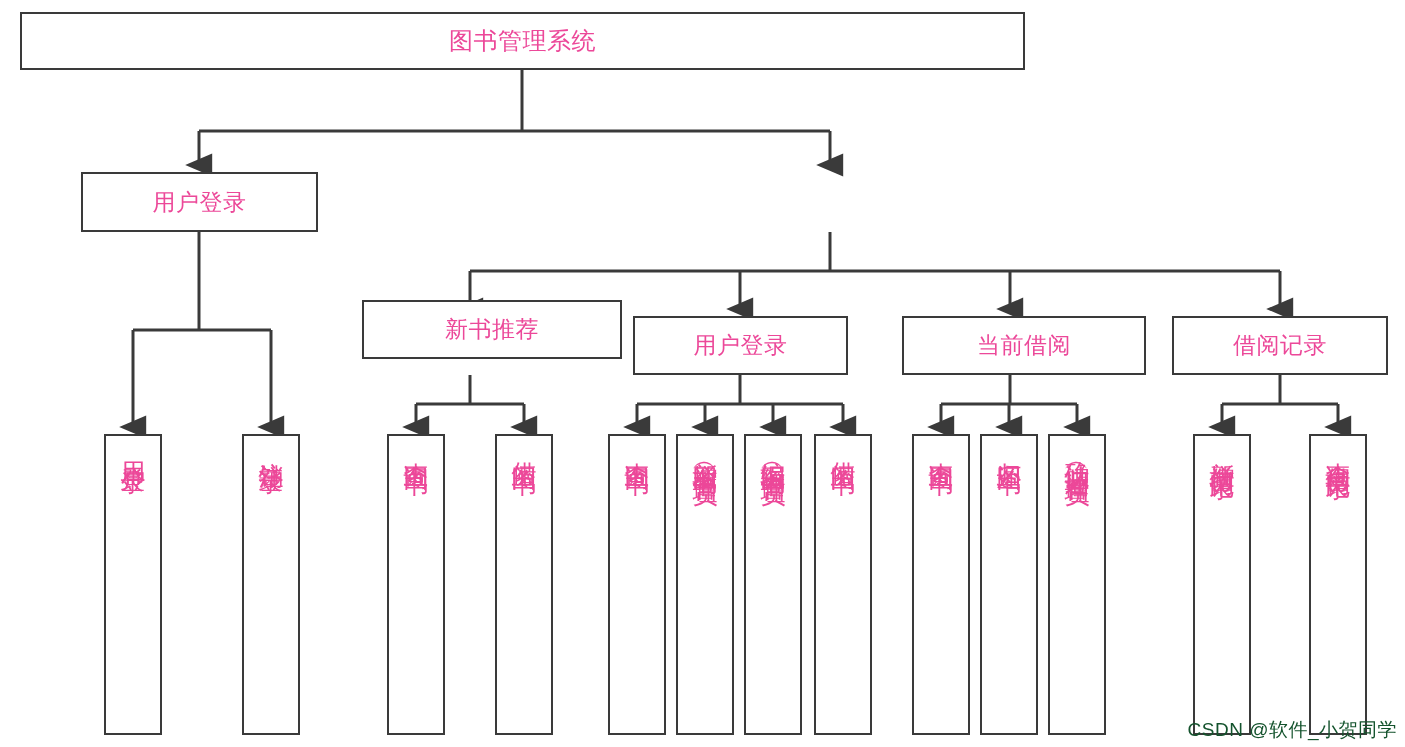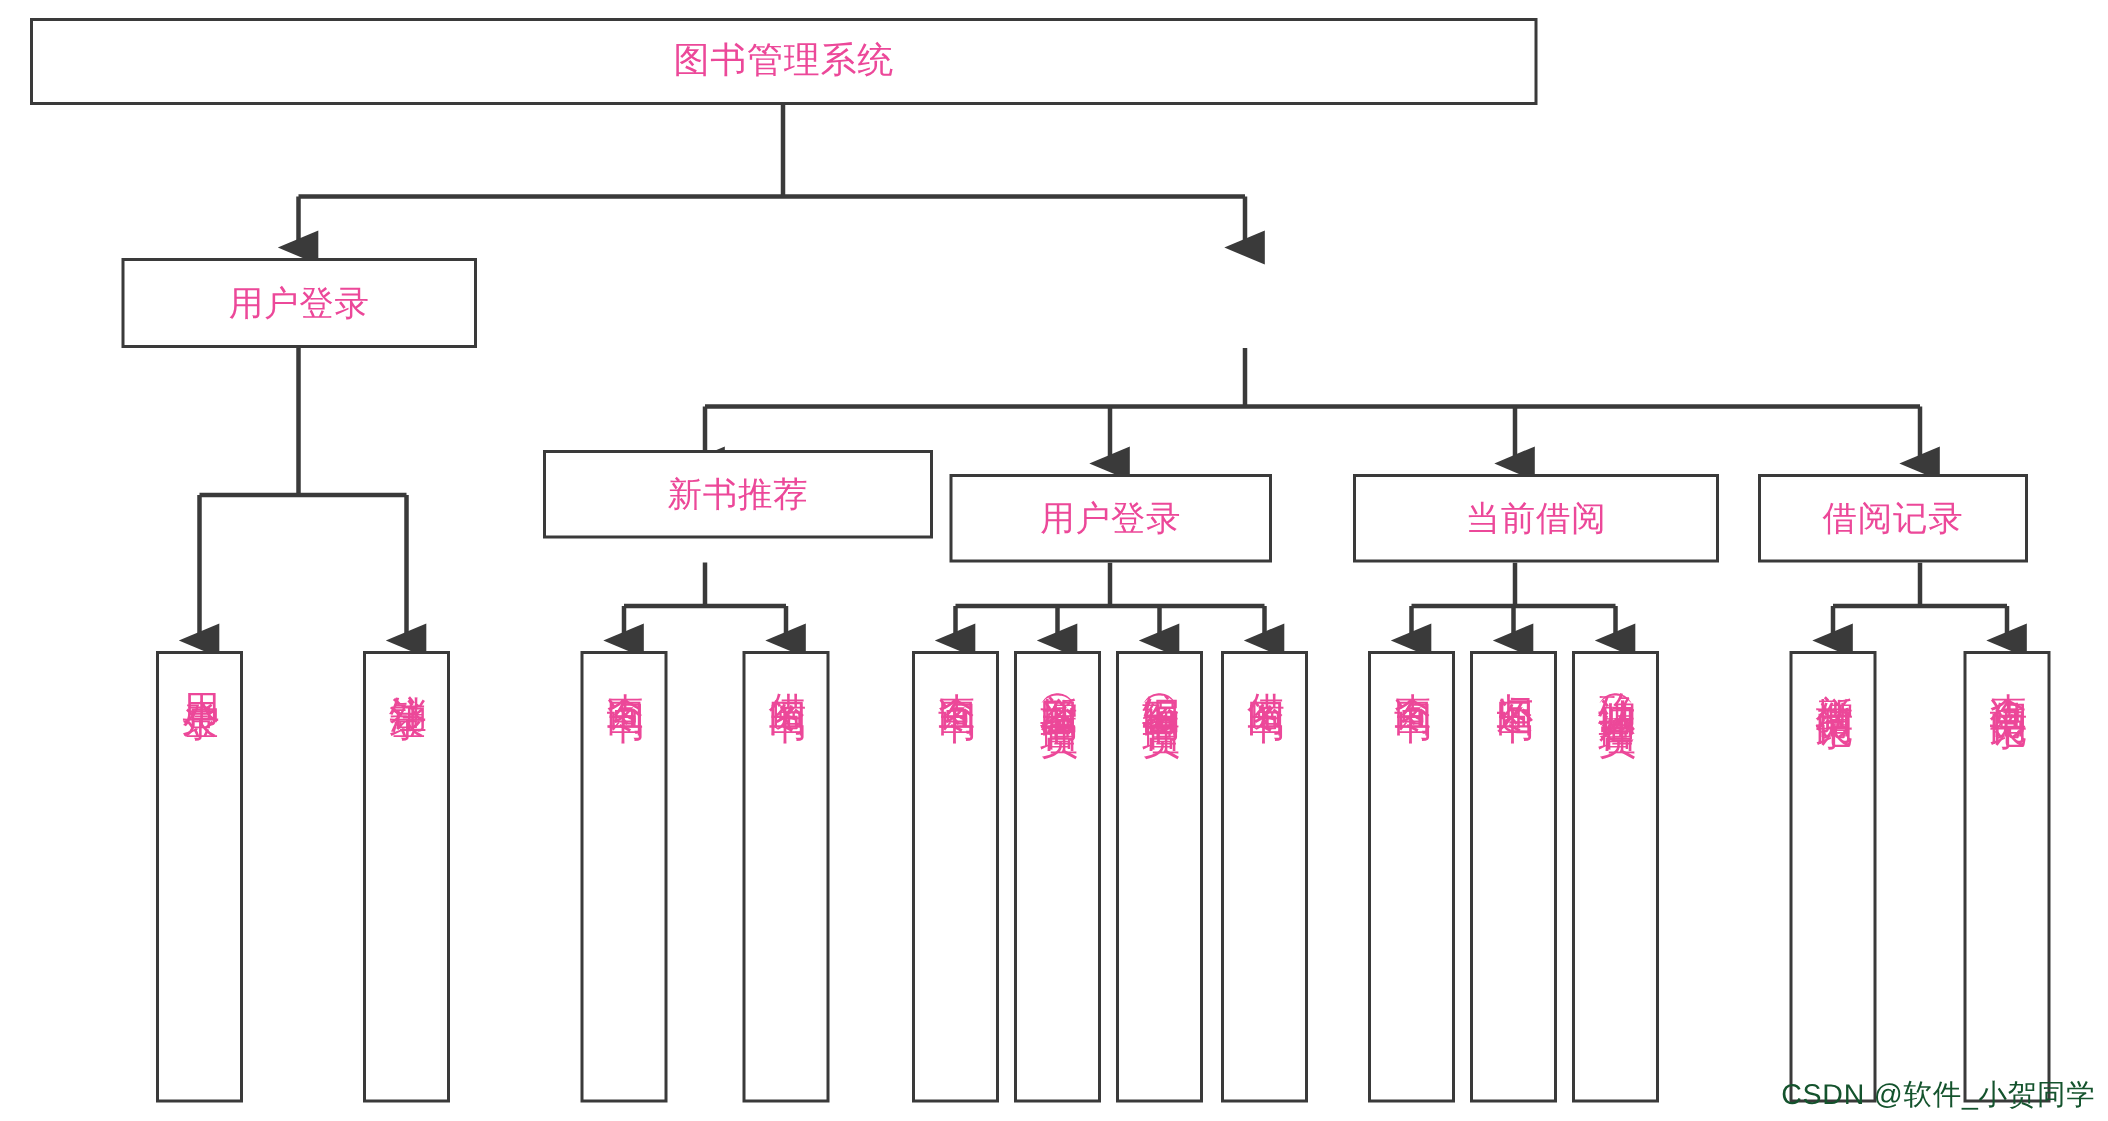--- a/index.html
+++ b/index.html
@@ -132,21 +132,21 @@
   </div>
 
   <div class="node h" style="left:633px;top:316px;width:215px;height:59px;">
     <span class="lbl">用户登录</span>
   </div>
 
   <div class="node h" style="left:902px;top:316px;width:244px;height:59px;">
     <span class="lbl">当前借阅</span>
   </div>
 
-  <div class="node h" style="left:1172px;top:316px;width:180px;height:59px;">
+  <div class="node h" style="left:1172px;top:316px;width:216px;height:59px;">
     <span class="lbl">借阅记录</span>
   </div>
 
   <div class="node v" style="left:104px;top:434px;width:58px;height:301px;">
     <span class="lbl">用户登录</span>
   </div>
   <div class="node v" style="left:242px;top:434px;width:58px;height:301px;">
     <span class="lbl">注销登录</span>
   </div>
 

